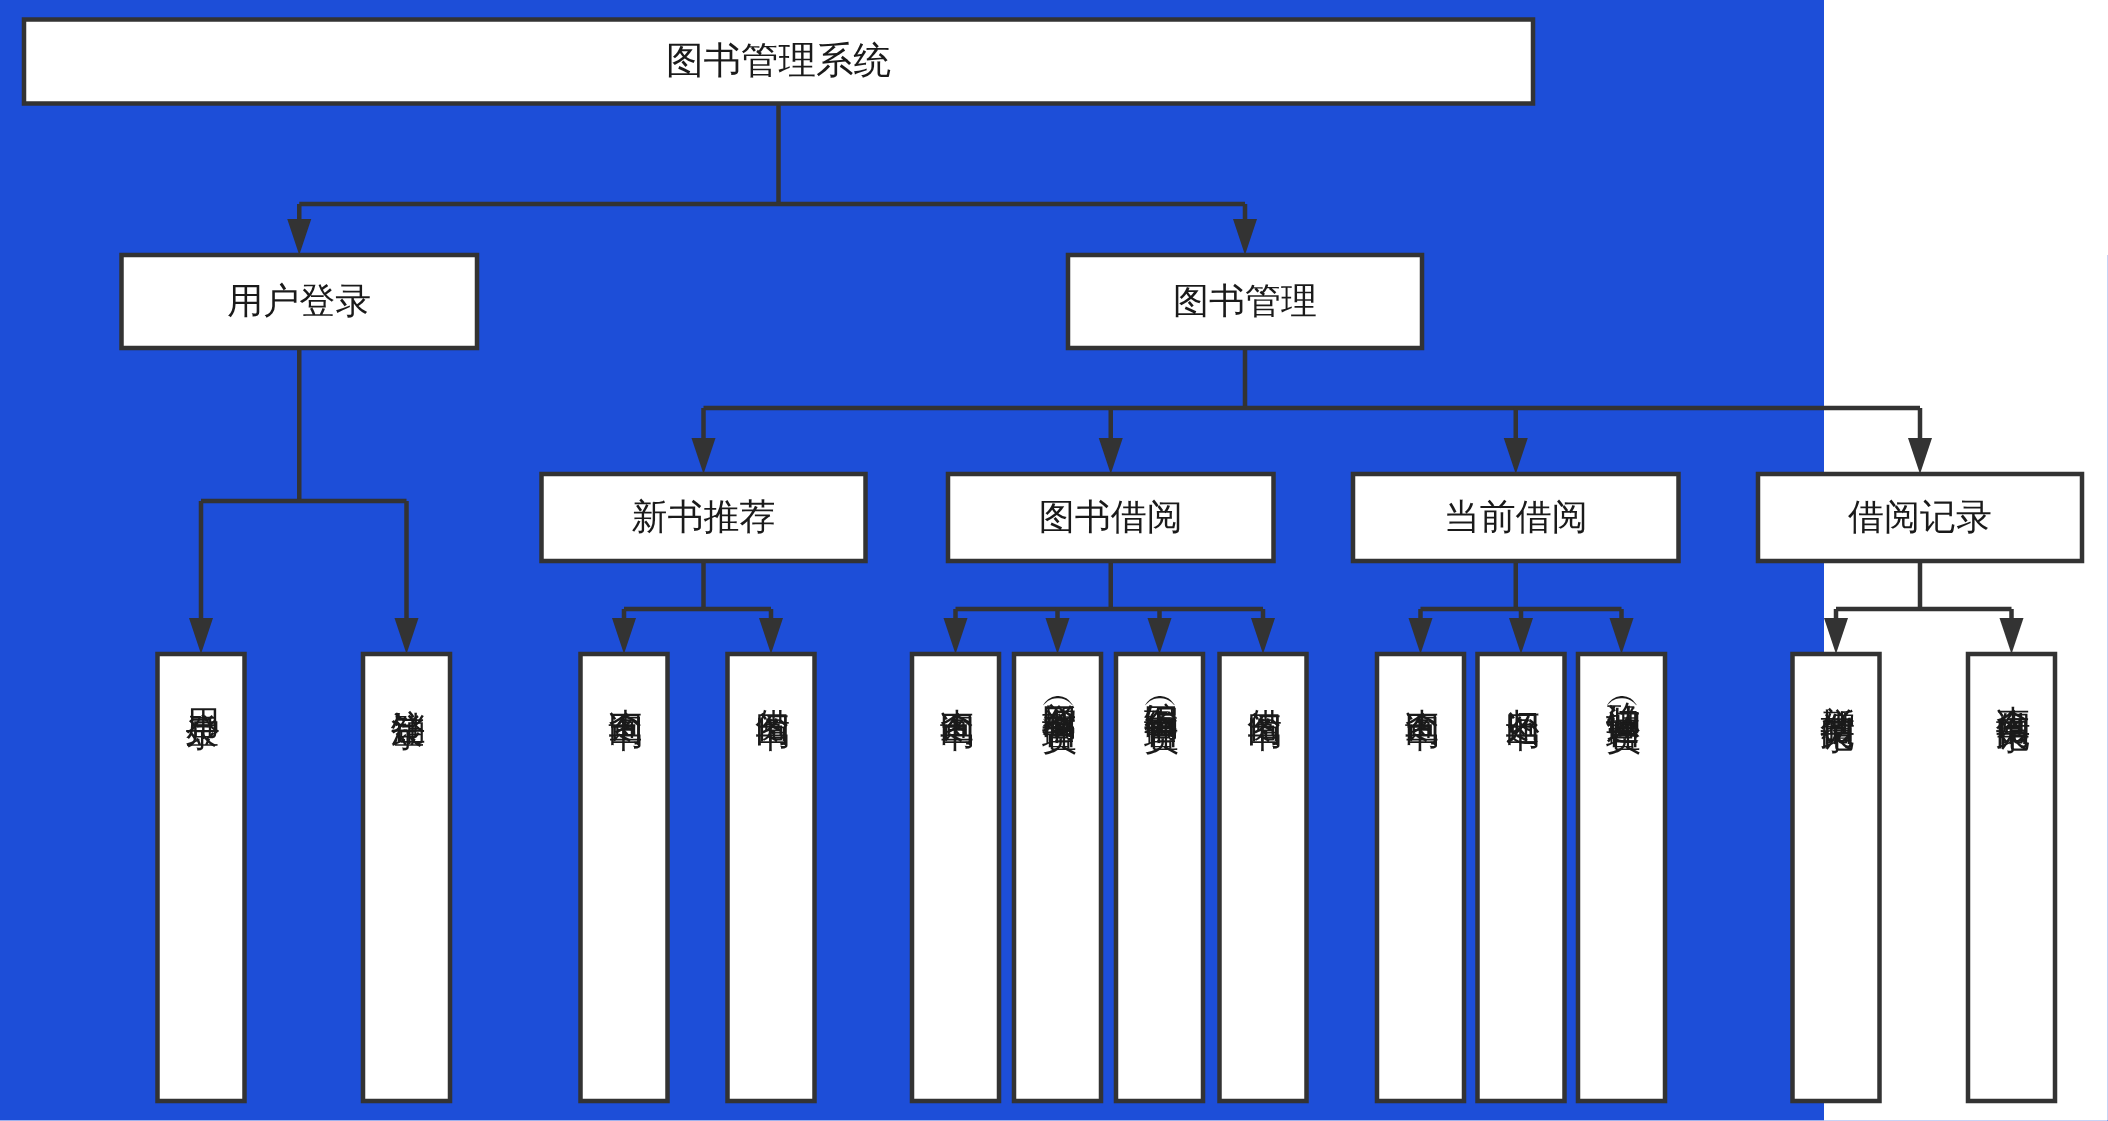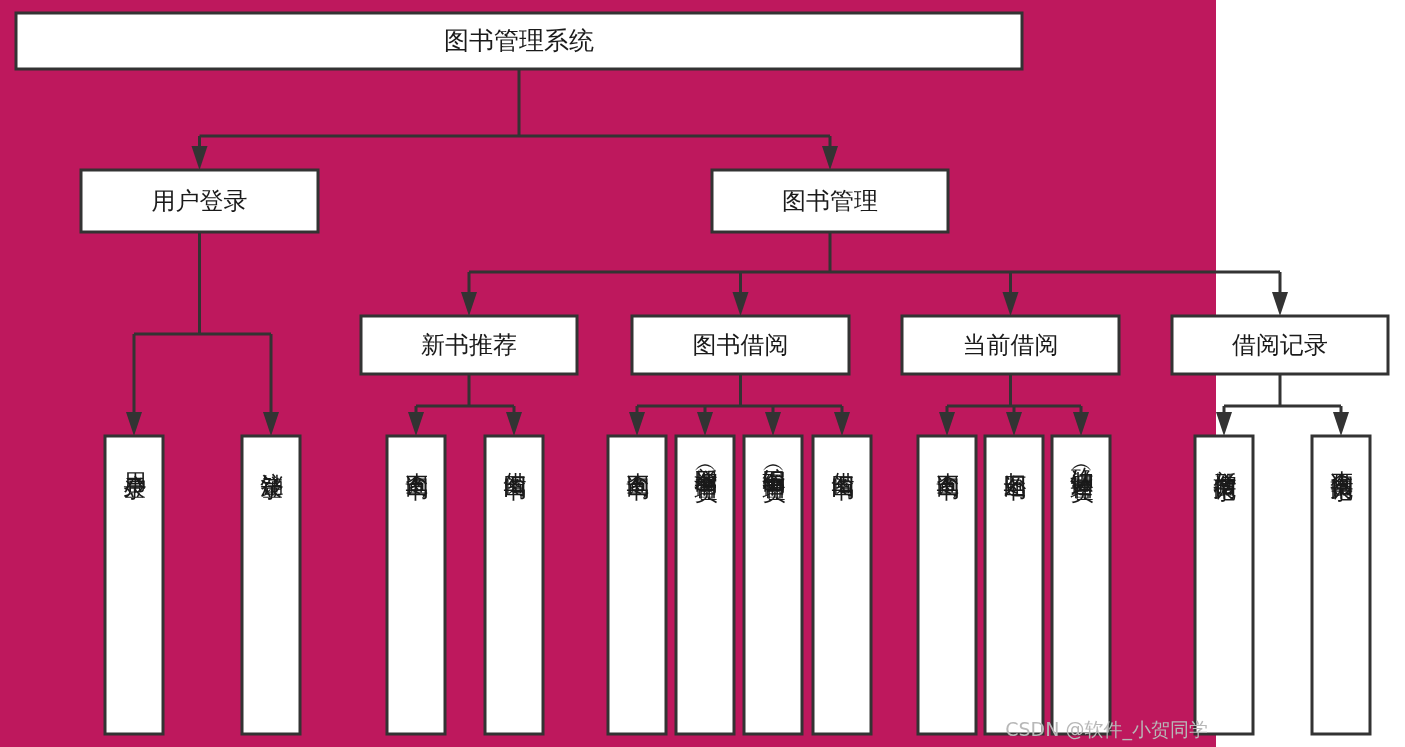--- a/index.html
+++ b/index.html
@@ -10,21 +10,21 @@
   body {
     width: 1405px;
     height: 747px;
     font-family: "DejaVu Sans", "Liberation Sans", sans-serif;
     overflow: hidden;
   }
   #diagram-root {
     position: relative;
     width: 1216px;
     height: 747px;
-    background: #be185d;
+    background: #1d4ed8;
     text-decoration: underline;
   }
   svg.diagram {
     position: absolute;
     left: 0;
     top: 0;
     width: 1405px;
     height: 747px;
     display: block;
   }
@@ -220,14 +220,13 @@
         <g>
           <rect x="1195" y="436" width="58" height="298" class="node-box"></rect>
           <text x="1224" y="458" class="node-label v" dominant-baseline="hanging" text-anchor="middle">新增借阅记录</text>
         </g>
         <g>
           <rect x="1312" y="436" width="58" height="298" class="node-box"></rect>
           <text x="1341" y="458" class="node-label v" dominant-baseline="hanging" text-anchor="middle">查询借阅记录</text>
         </g>
       </g>
   </svg>
-  <div class="watermark">CSDN @软件_小贺同学</div>
 </div>
 
 </body></html>

